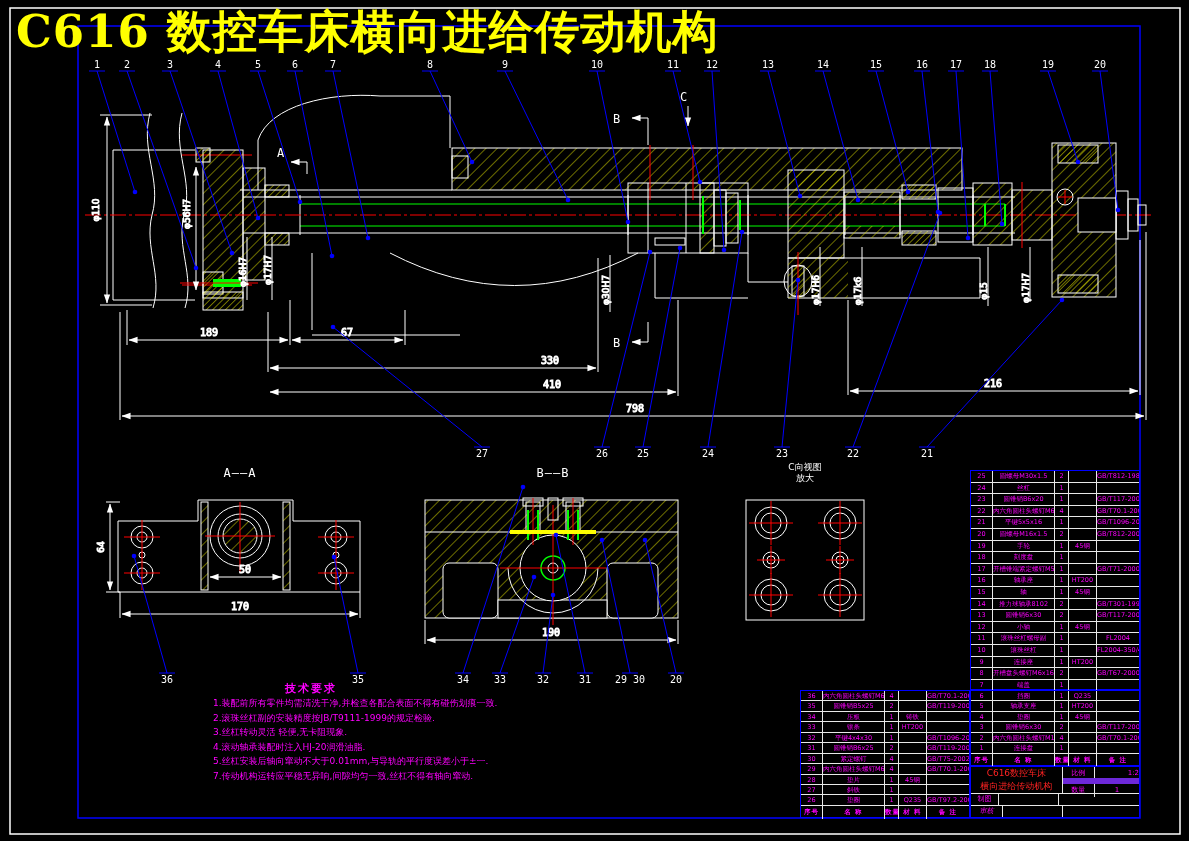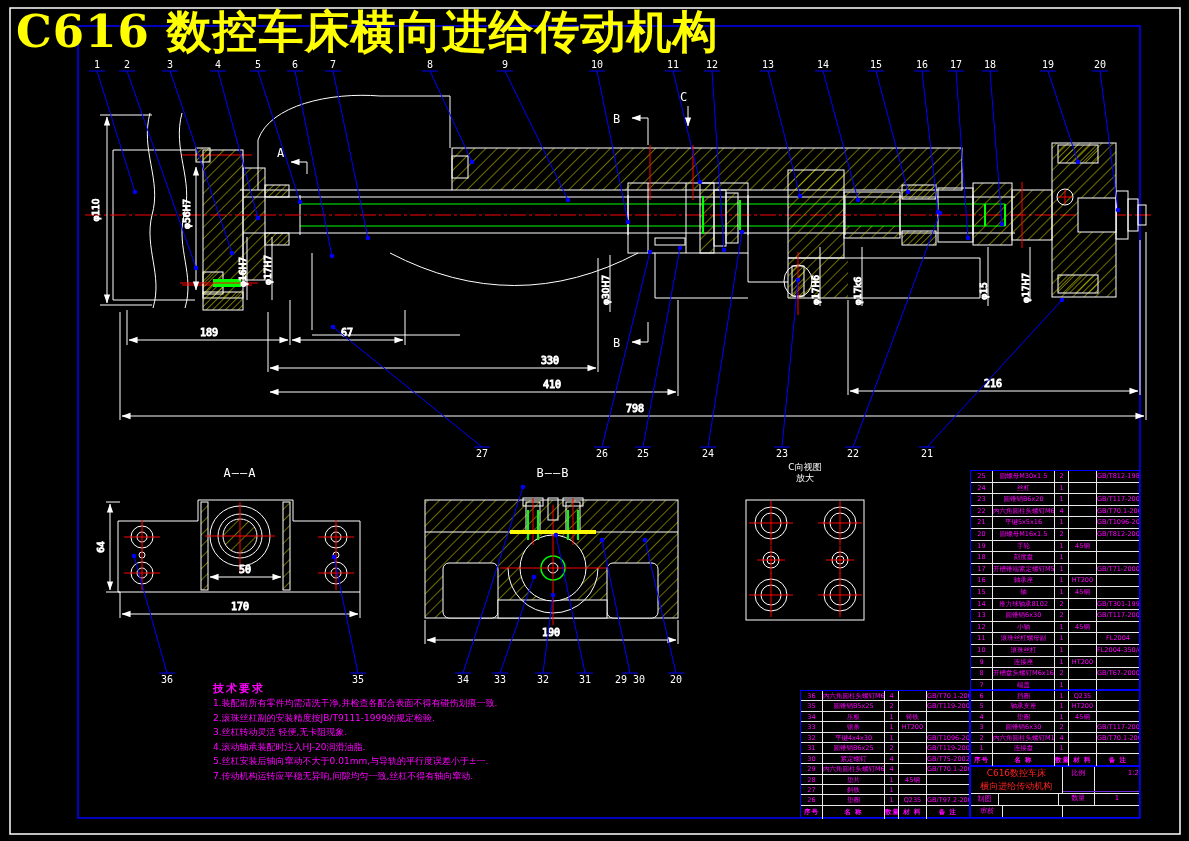--- a/index.html
+++ b/index.html
@@ -19,21 +19,21 @@
   .bc{border-right:1px solid #e8e8e8;box-sizing:border-box;overflow:hidden;white-space:nowrap;
       text-align:center;font-size:6.5px;color:#ff00ff;font-family:"DejaVu Sans",sans-serif;}
   .bc:last-child{border-right:none;}
   .w0{width:22px}.w1{width:62px}.w2{width:14px}.w3{width:28px}.w4{flex:1}
   .t-up .bomrow{height:11.6px;line-height:11px;}
   .t-lo .bomrow{height:10.45px;line-height:10px;}
   .bomhead .bc{font-weight:bold;letter-spacing:1px;}
   .t-lo .bomhead{height:13px !important;line-height:12px !important;}
   
   #notes{left:213px;top:681px;width:330px;color:#ff00ff;}
-  #notes-title{font-size:11px;font-weight:bold;letter-spacing:2px;}
+  #notes-title{font-size:11px;font-weight:bold;margin-left:72px;letter-spacing:2px;}
   #notes-list div{font-size:9px;line-height:14.5px;white-space:nowrap;}
   
   .tbcell{box-sizing:border-box;border-right:1px solid #e8e8e8;color:#ff00ff;font-size:7px;
           text-align:center;overflow:hidden;white-space:nowrap;}
   .tbcell:last-child{border-right:none;}
 </style>
 </head>
 <body>
 
 <div id="sheet">
@@ -769,21 +769,21 @@
       </div>
     </div>
 
   <div class="abs" id="tblock" style="left:970px;top:766px;width:170px;height:52px;border:1px solid #0000ff;box-sizing:border-box;">
     <div style="display:flex;height:27px;border-bottom:1px solid #e8e8e8;box-sizing:border-box;">
       <div style="width:100px;border-right:1px solid #e8e8e8;box-sizing:border-box;color:#ff2222;text-align:center;font-size:9px;line-height:13px;overflow:hidden;">
         <div>C616数控车床</div>
         <div>横向进给传动机构</div>
       </div>
       <div style="flex:1;">
-        <div style="display:flex;height:25px;border-bottom:1px solid #6d28d9;box-sizing:border-box;line-height:12px;gap:33px;">
+        <div style="display:flex;height:17px;border-bottom:6px solid #6d28d9;box-sizing:border-box;line-height:12px;gap:33px;">
           <div class="tbcell" style="width:32px;">比例</div>
           <div class="tbcell" style="flex:1;">1:2</div>
         </div>
         <div style="display:flex;height:13px;line-height:12px;">
           <div class="tbcell" style="width:32px;">数量</div>
           <div class="tbcell" style="flex:1;">1</div>
         </div>
       </div>
     </div>
     <div style="display:flex;height:12px;border-bottom:1px solid #e8e8e8;box-sizing:border-box;line-height:11px;">

